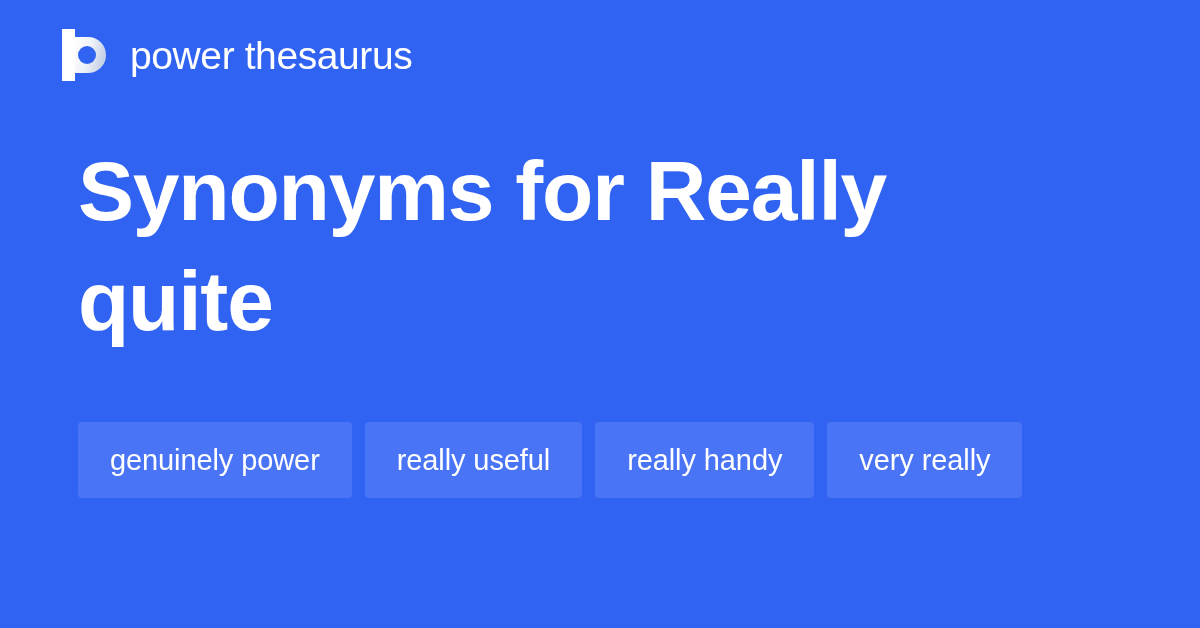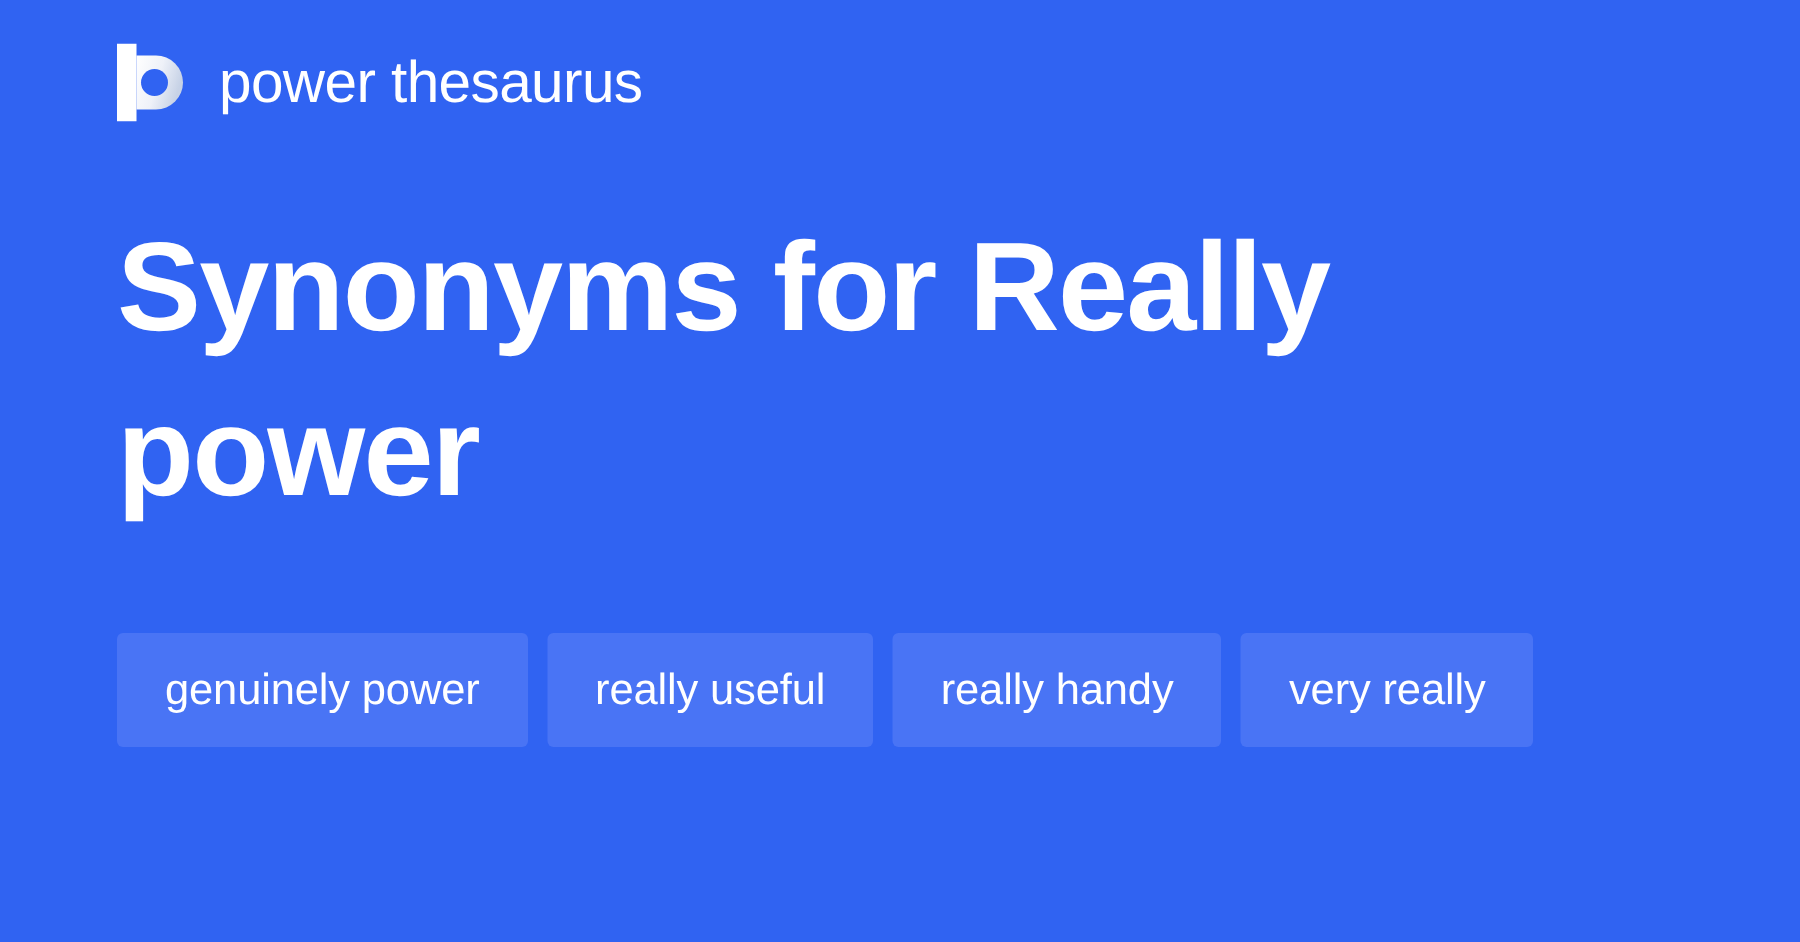--- a/index.html
+++ b/index.html
@@ -21,21 +21,21 @@
     box-sizing: border-box;
     width: 1200px;
     height: 628px;
     background: #3063f2;
     overflow: hidden;
   }
 
   
   .brand {
     position: absolute;
-    left: 78px;
+    left: 62px;
     top: 26px;
     display: flex;
     align-items: center;
     gap: 18px;
     height: 58px;
   }
 
   .brand-logo {
     width: 50px;
     height: 52px;
@@ -114,21 +114,21 @@
       </defs>
 
       <rect x="0" y="0" width="13" height="52" fill="#ffffff"></rect>
 
       <path d="M13 8 H26 A18 18 0 0 1 26 44 H13 Z" fill="url(#bowlGrad)"></path>
       <circle cx="25" cy="26" r="9" fill="#3063f2"></circle>
     </svg>
     <span class="brand-name">power thesaurus</span>
   </div>
 
-  <h1 class="headline">Synonyms for Really power</h1>
+  <h1 class="headline">Synonyms for Really quite</h1>
 
   <div class="chips">
     <span class="chip">genuinely power</span>
     <span class="chip">really useful</span>
     <span class="chip">really handy</span>
     <span class="chip">very really</span>
   </div>
 
 </div>
 

